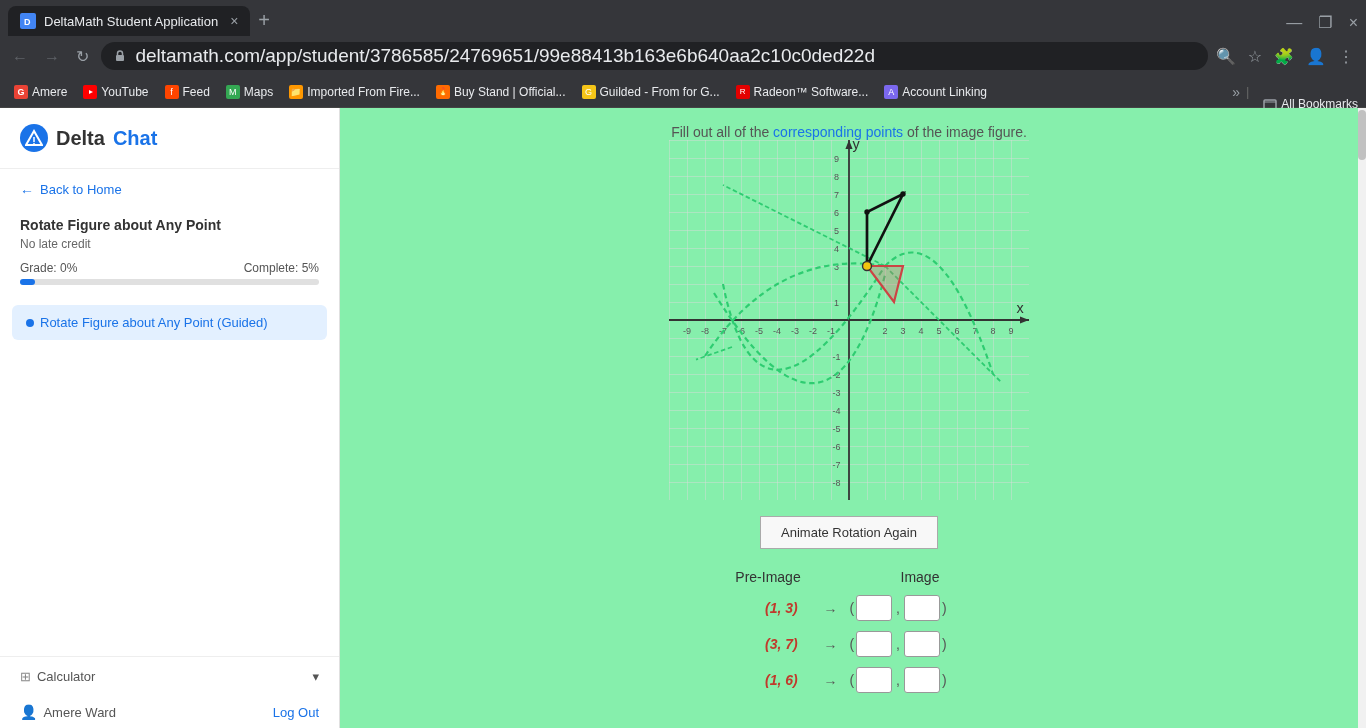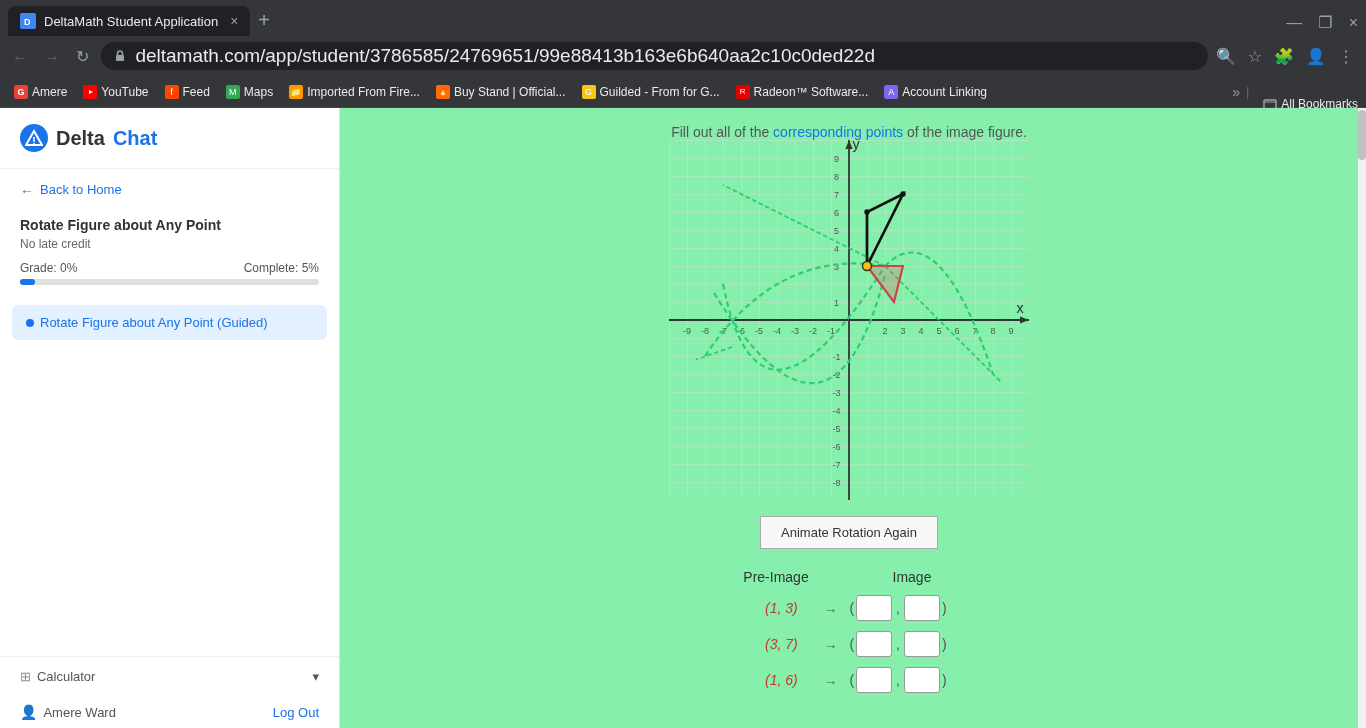--- a/index.html
+++ b/index.html
@@ -66,21 +66,21 @@
     .instruction-text span { color: #1a73e8; }
 
     
     .graph-container { display: flex; justify-content: center; margin-bottom: 16px; }
     .graph-svg { border: none; }
 
     
     .animate-btn { display: block; margin: 0 auto 20px; padding: 8px 20px; border: 1px solid #aaa; background: #f8f8f8; border-radius: 0; font-size: 13px; cursor: pointer; color: #333; }
 
     .coord-row { display: flex; align-items: center; justify-content: center; gap: 12px; margin-bottom: 10px; }
-    .coord-point { color: #c0392b; font-size: 14px; width: 60px; text-align: center; font-style: italic; }
+    .coord-point { color: #c0392b; font-size: 14px; width: 60px; text-align: center; font-style: italic; font-weight: bold; }
     .coord-arrow { color: #555; font-size: 14px; }
     .coord-input-group { display: flex; align-items: center; gap: 2px; }
     .coord-paren { color: #555; font-size: 14px; }
     .coord-input { width: 36px; height: 26px; border: 1px solid #999; border-radius: 3px; text-align: center; font-size: 13px; outline: none; }
     .coord-comma { color: #555; font-size: 14px; margin: 0 2px; }
   </style>
 </head>
 <body>
 
 <div class="browser-chrome">
@@ -313,21 +313,21 @@
 
           <circle cx="1" cy="-3" r="0.25" fill="#f1c40f" stroke="#333" stroke-width="0.08"></circle>
         </svg>
       </div>
 
       <button class="animate-btn">Animate Rotation Again</button>
 
       <div style="display:flex;justify-content:center;margin-bottom:16px;">
         <div>
 
-          <div style="display:flex;align-items:center;margin-bottom:10px;gap:16px;">
+          <div style="display:flex;align-items:center;margin-bottom:10px;gap:24px;">
             <div style="width:70px;text-align:center;">
               <span style="font-size:14px;color:#333;">Pre-Image</span>
             </div>
             <div style="width:24px;"></div>
             <div style="width:90px;text-align:center;">
               <span style="font-size:14px;color:#333;">Image</span>
             </div>
           </div>
 
           <div class="coord-row">

